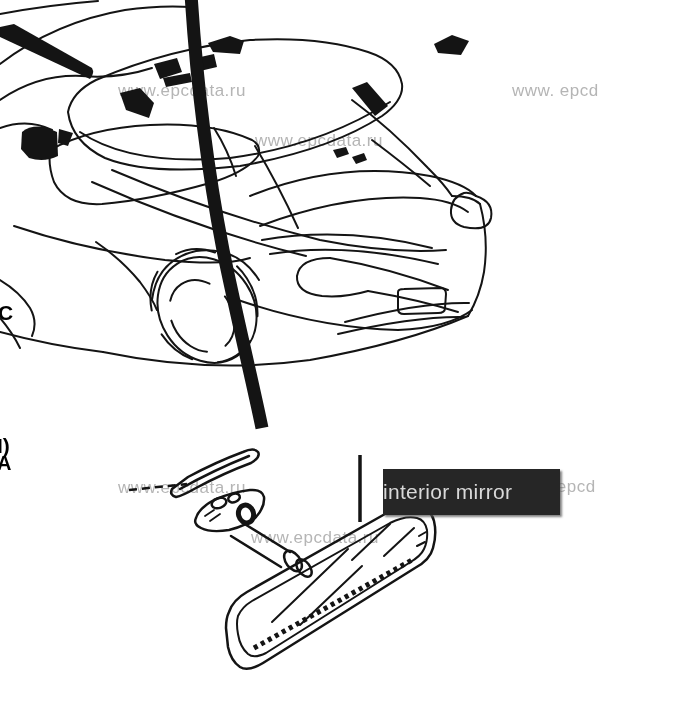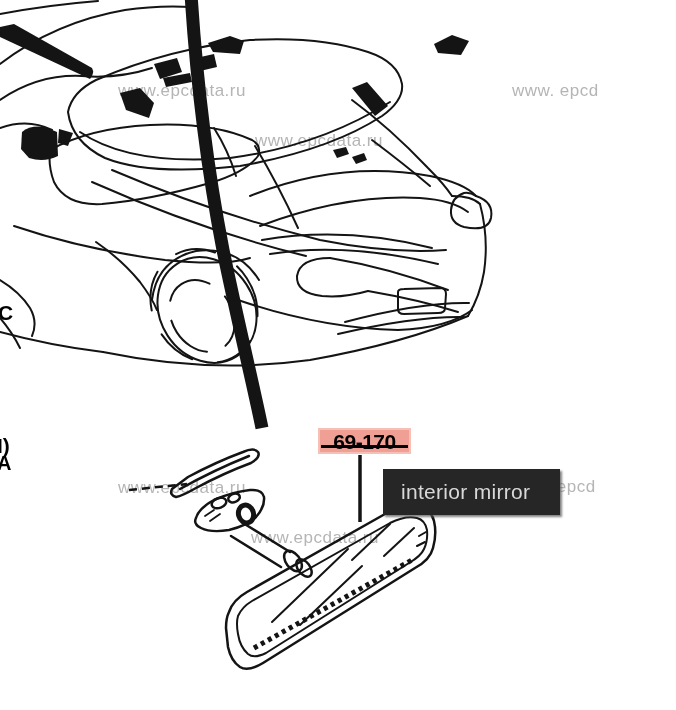--- a/index.html
+++ b/index.html
@@ -48,21 +48,20 @@
   .tooltip{
     position:absolute;
     left:383px;top:469px;
     width:177px;height:46px;
     box-sizing:border-box;
     background:#262626;
     color:#d9d9d9;
     font-size:21px;
     letter-spacing:.3px;
     display:flex;align-items:center;
-    padding-left:18px;
     box-shadow:2px 2px 2px rgba(90,90,90,.75);
     white-space:nowrap;
   }
 </style>
 </head>
 <body>
 
 <div class="canvas">
 
   <div class="wm" style="left: 118px; top: 81px; color: rgb(181, 181, 181);">www.epcdata.ru</div>
@@ -171,22 +170,18 @@
 
     <path d="M 360,455 L 360,522" stroke="#141414" stroke-width="3.5" fill="none"></path>
     <path d="M 129,490 L 187,484" stroke="#141414" stroke-width="2.5" fill="none" stroke-dasharray="8 5"></path>
   </svg>
 
   <div class="lbl lbl-c">C</div>
   <div class="lbl lbl-i">I)</div>
   <div class="lbl lbl-a">A</div>
 
 
-  <div class="part-highlight" style="background: rgb(239, 159, 148); border-color: rgb(247, 192, 183);">
-    <span>69-170</span>
-    <span class="strike"></span>
-  </div>
 
   <div class="tooltip" style="background: rgb(38, 38, 38); color: rgb(217, 217, 217);">
     <span>interior mirror</span>
   </div>
 
 </div>
 
 </body></html>

